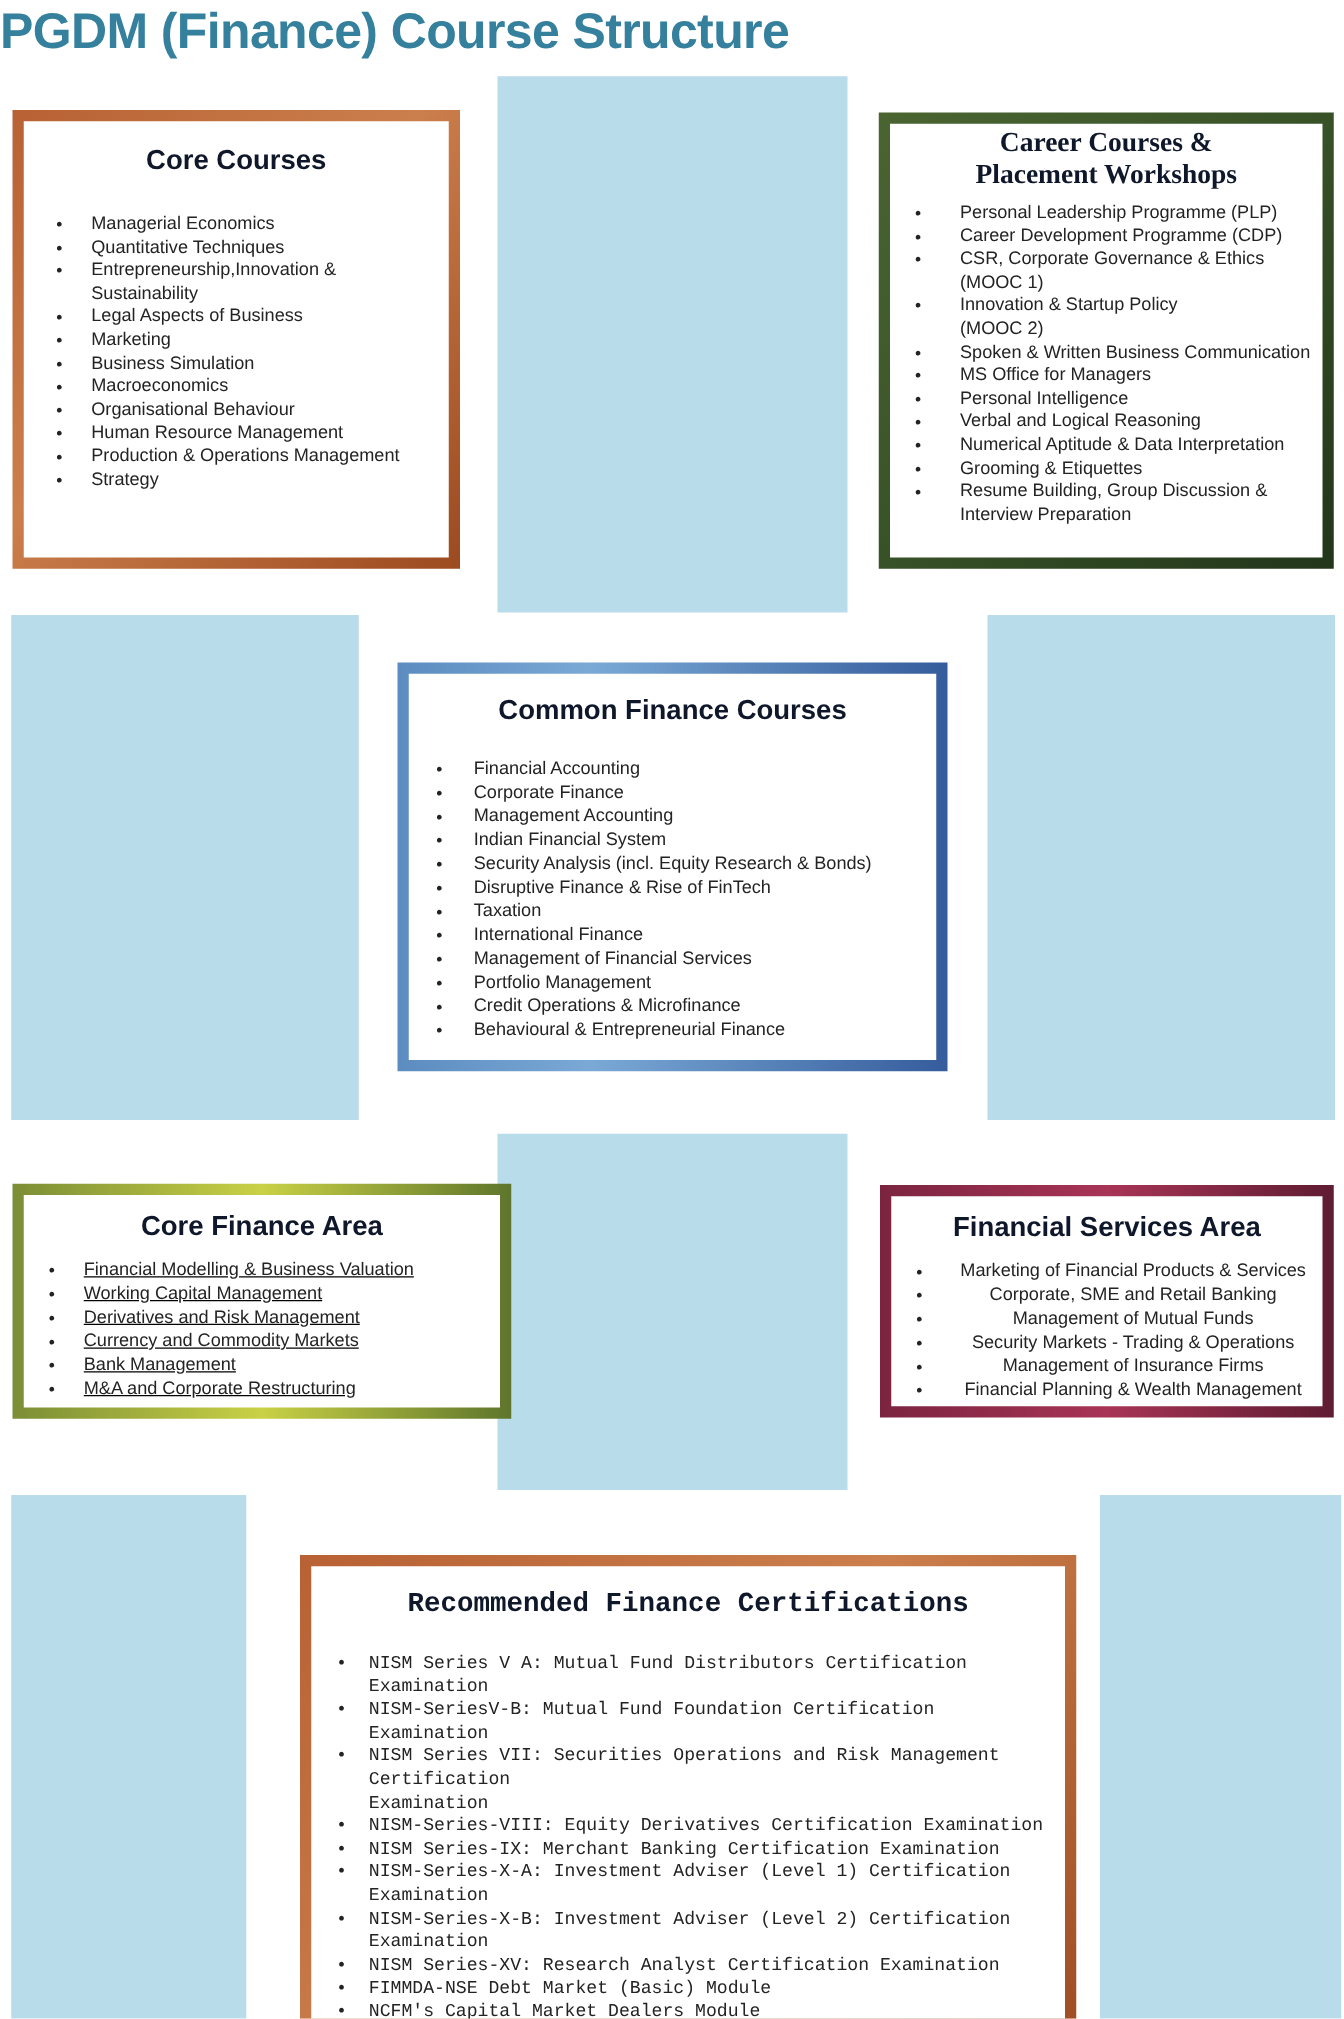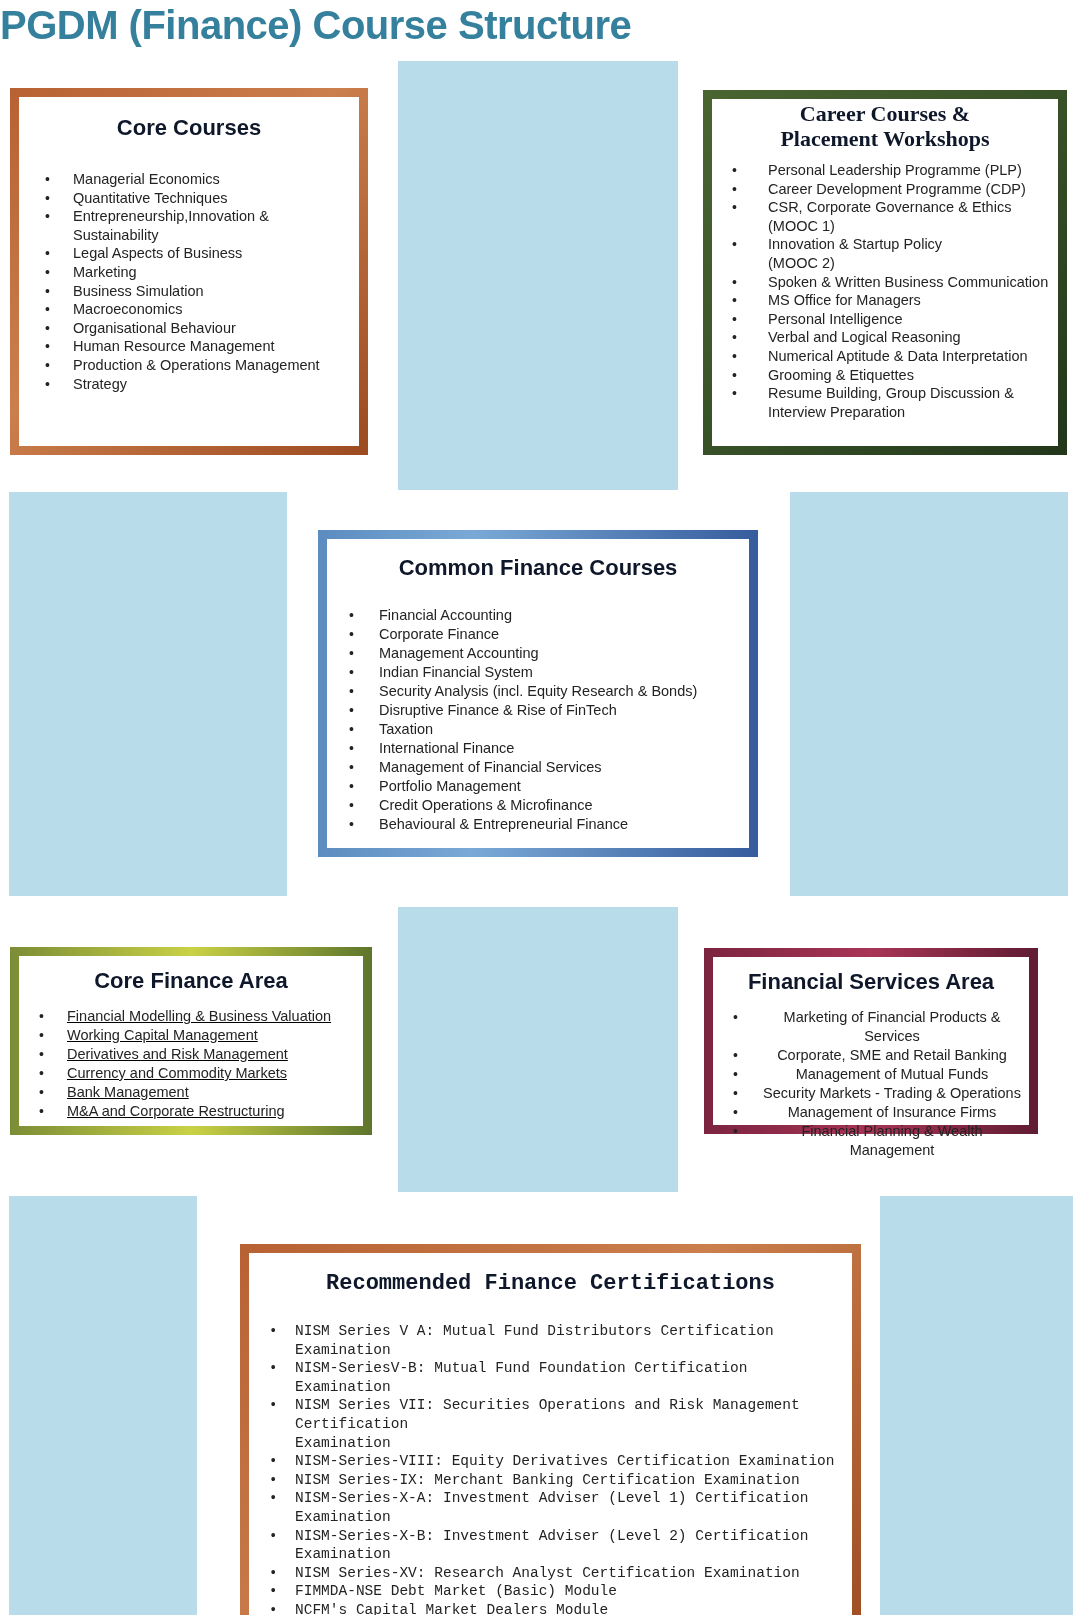--- a/index.html
+++ b/index.html
@@ -64,29 +64,29 @@
 
   #box-common-finance{
     left:318px;top:530px;width:440px;height:327px;
     background:linear-gradient(90deg,#5c8cc0,#7aa9d6 35%,#355c9c);
   }
   #box-common-finance h2{margin:14px 0 26px;}
   #box-common-finance ul{padding-left:16px;}
   #box-common-finance li{padding-left:30px;line-height:19px;}
 
   #box-core-finance{
-    left:10px;top:947px;width:362px;height:188px;
+    left:10px;top:947px;width:399px;height:188px;
     background:linear-gradient(90deg,#7b8d36,#c9d145 50%,#5e752c);
   }
   #box-core-finance h2{margin:10px 0 14px;}
   #box-core-finance ul{padding-left:14px;text-decoration:underline;}
   #box-core-finance li{padding-left:28px;line-height:19px;}
 
   #box-financial-services{
-    left:704px;top:948px;width:334px;height:186px;
+    left:704px;top:948px;width:363px;height:186px;
     background:linear-gradient(90deg,#7b2440,#a83456 50%,#5f1c32);
   }
   #box-financial-services h2{margin:10px 0 14px;}
   #box-financial-services ul{padding-left:14px;}
   #box-financial-services li{padding-left:28px;line-height:19px;text-align:center;}
 
   #box-certifications{
     left:240px;top:1244px;width:621px;height:424px;
     background:linear-gradient(135deg,#b86134,#cb7f4c 45%,#9c4a20);
     font-family:Liberation Mono, monospace;

